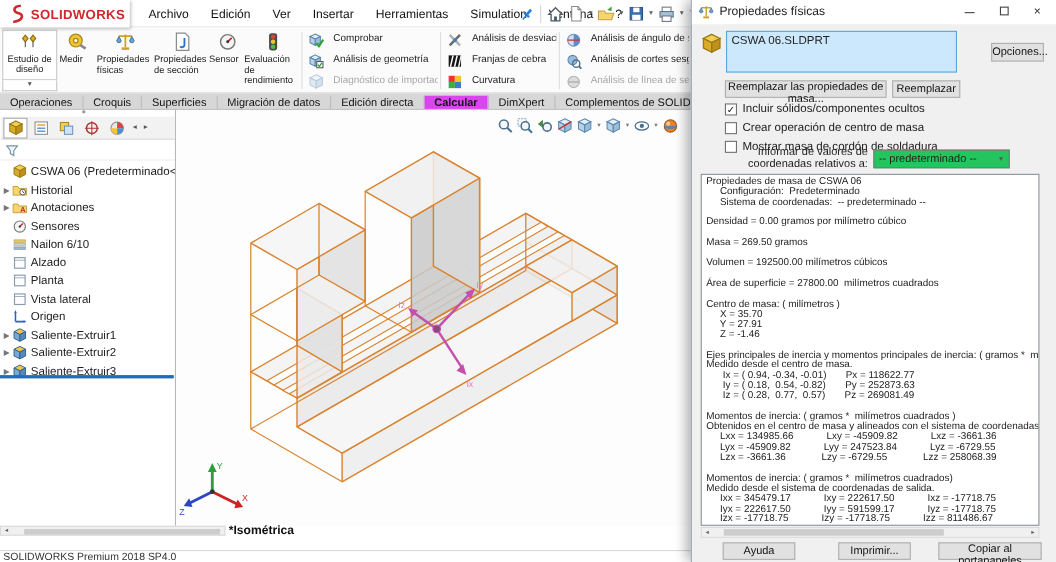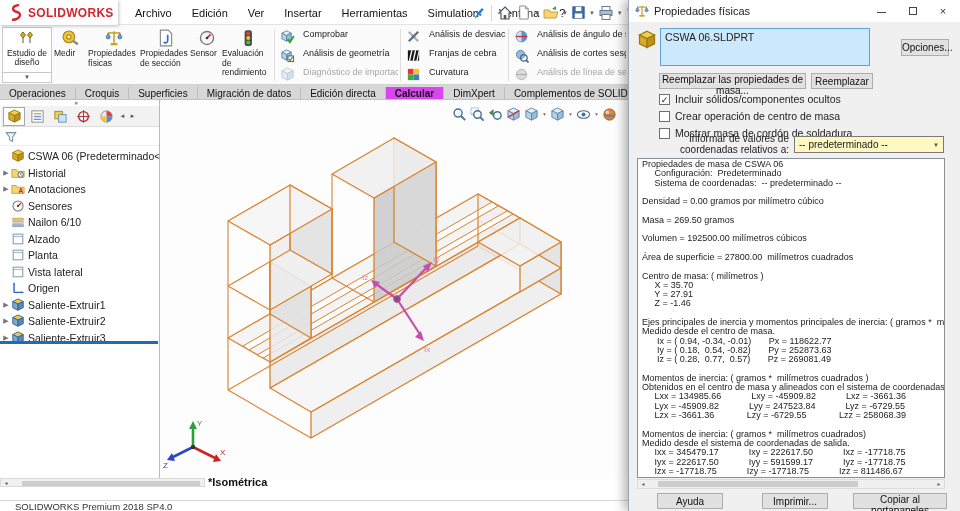--- a/index.html
+++ b/index.html
@@ -54,34 +54,34 @@
   #view-label { left:208px; top:476px; font-size:11px; font-weight:bold; color:#111; z-index:2; }
 
   
   #vp-hscroll { left:0; top:478px; width:205px; height:9px; background:#f0f0f0; border:1px solid #d9d9d9; display:flex; align-items:center; }
   .sb-btn { width:10px; font-size:5px; color:#666; text-align:center; }
   #vp-thumb { left:11px; top:1px; width:178px; height:5px; background:#cdcdcd; position:relative; }
   #bottom-tabs { left:0; top:487px; width:628px; height:13px; background:#d4d4d4; display:flex; align-items:stretch; font-size:9.5px; border-top:1px solid #bfbfbf; }
   .nav-btn { width:12px; border-right:1px solid #bfbfbf; font-size:5.5px; color:#555; display:flex; align-items:center; justify-content:center; background:#e2e2e2; }
   .btab { padding:0 10px; display:flex; align-items:center; border-right:1px solid #b5b5b5; color:#222; }
   .btab.active { background:#fff; font-weight:bold; }
-  #statusbar { left:0; top:500px; width:628px; height:11px; background:#fff; border-top:1px solid #d8d8d8; font-size:9.5px; color:#333; padding-left:15px; line-height:11px; }
+  #statusbar { left:0; top:500px; width:628px; height:11px; background:#fff; border-top:1px solid #d8d8d8; font-size:9.5px; color:#333; padding-left:3px; line-height:11px; }
 
   
   #dialog { left:628px; top:0; width:332px; height:511px; background:#f0f0f0; border-left:1px solid #9aa7b8; box-shadow:-4px 0 10px rgba(0,0,0,.3); z-index:10; }
   #dlg-title { left:0; top:0; width:100%; height:22px; background:#fff; display:flex; align-items:center; padding-left:6px; font-size:11px; }
   .wbtn { position:absolute; top:0; width:30px; height:22px; text-align:center; line-height:22px; color:#333; font-size:11px; }
   .wsq { display:inline-block; width:8px; height:8px; border:1px solid #444; }
   .wmin { display:inline-block; width:9px; height:1px; background:#444; vertical-align:middle; }
   #dlg-doclist { left:31px; top:28px; width:210px; height:38px; background:#cbe8fc; border:1px solid #5da3d6; font-size:10.5px; padding:2px 4px; }
   .btn { position:absolute; background:#e1e1e1; border:1px solid #adadad; font-size:10px; text-align:center; color:#111; font-family:inherit; }
   .cbrow { position:absolute; left:30px; height:14px; display:flex; align-items:center; gap:5px; font-size:10.5px; }
   .cbox { width:11px; height:11px; background:#fff; border:1px solid #707070; font-size:9px; line-height:10px; text-align:center; color:#111; }
   #coord-label { left:28px; top:134px; width:132px; text-align:right; font-size:10px; line-height:10.5px; color:#222; }
-  #coord-combo { left:165px; top:136px; width:150px; height:17px; background:#fef9c3; border:1px solid #7a7a7a; font-size:10px; display:flex; align-items:center; justify-content:space-between; padding:0 4px;text-align:right; }
+  #coord-combo { left:165px; top:136px; width:124px; height:17px; background:#22c55e; border:1px solid #7a7a7a; font-size:10px; display:flex; align-items:center; justify-content:space-between; padding:0 4px;text-align:right; }
   #report { left:8px; top:158px; width:308px; height:320px; background:#fff; border:1px solid #888f98; overflow:hidden; font-size:9px; padding:1px 0 0 4px; }
   .rl { white-space:pre; line-height:9.3px; height:9.3px; }
   #dlg-hscroll { left:8px; top:479px; width:308px; height:10px; background:#f0f0f0; border:1px solid #dcdcdc; display:flex; align-items:center; }
   #dlg-thumb { position:relative; left:10px; width:200px; height:6px; background:#cdcdcd; }
 </style>
 </head>
 <body>
 
 <svg width="0" height="0" style="position:absolute">
   <defs>

